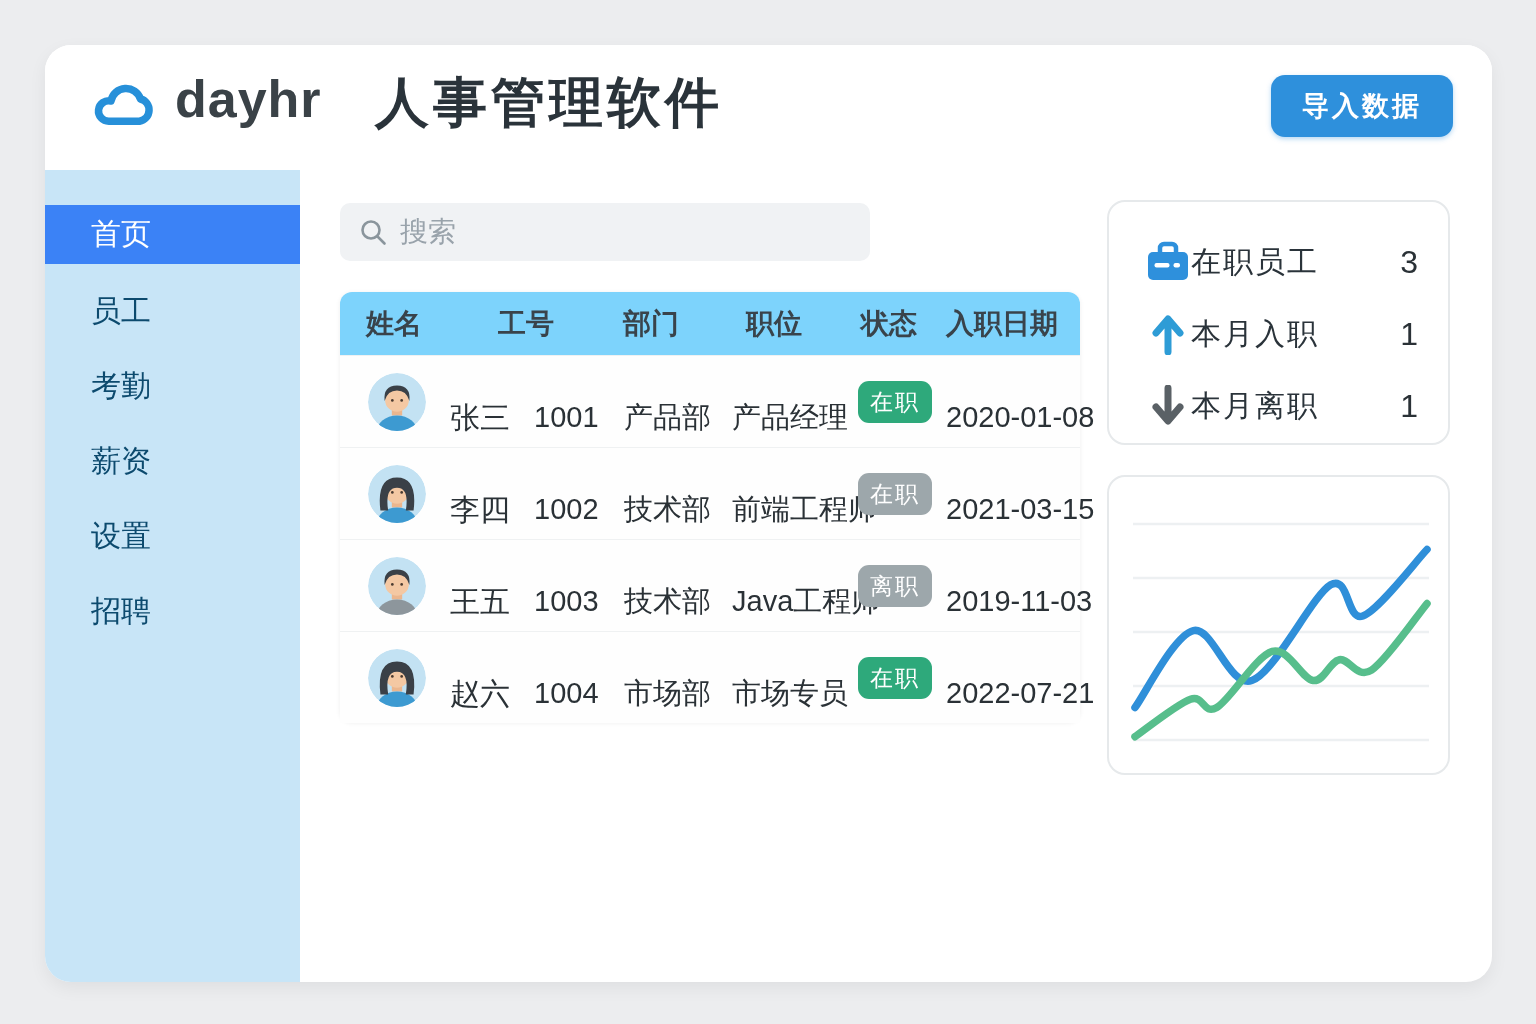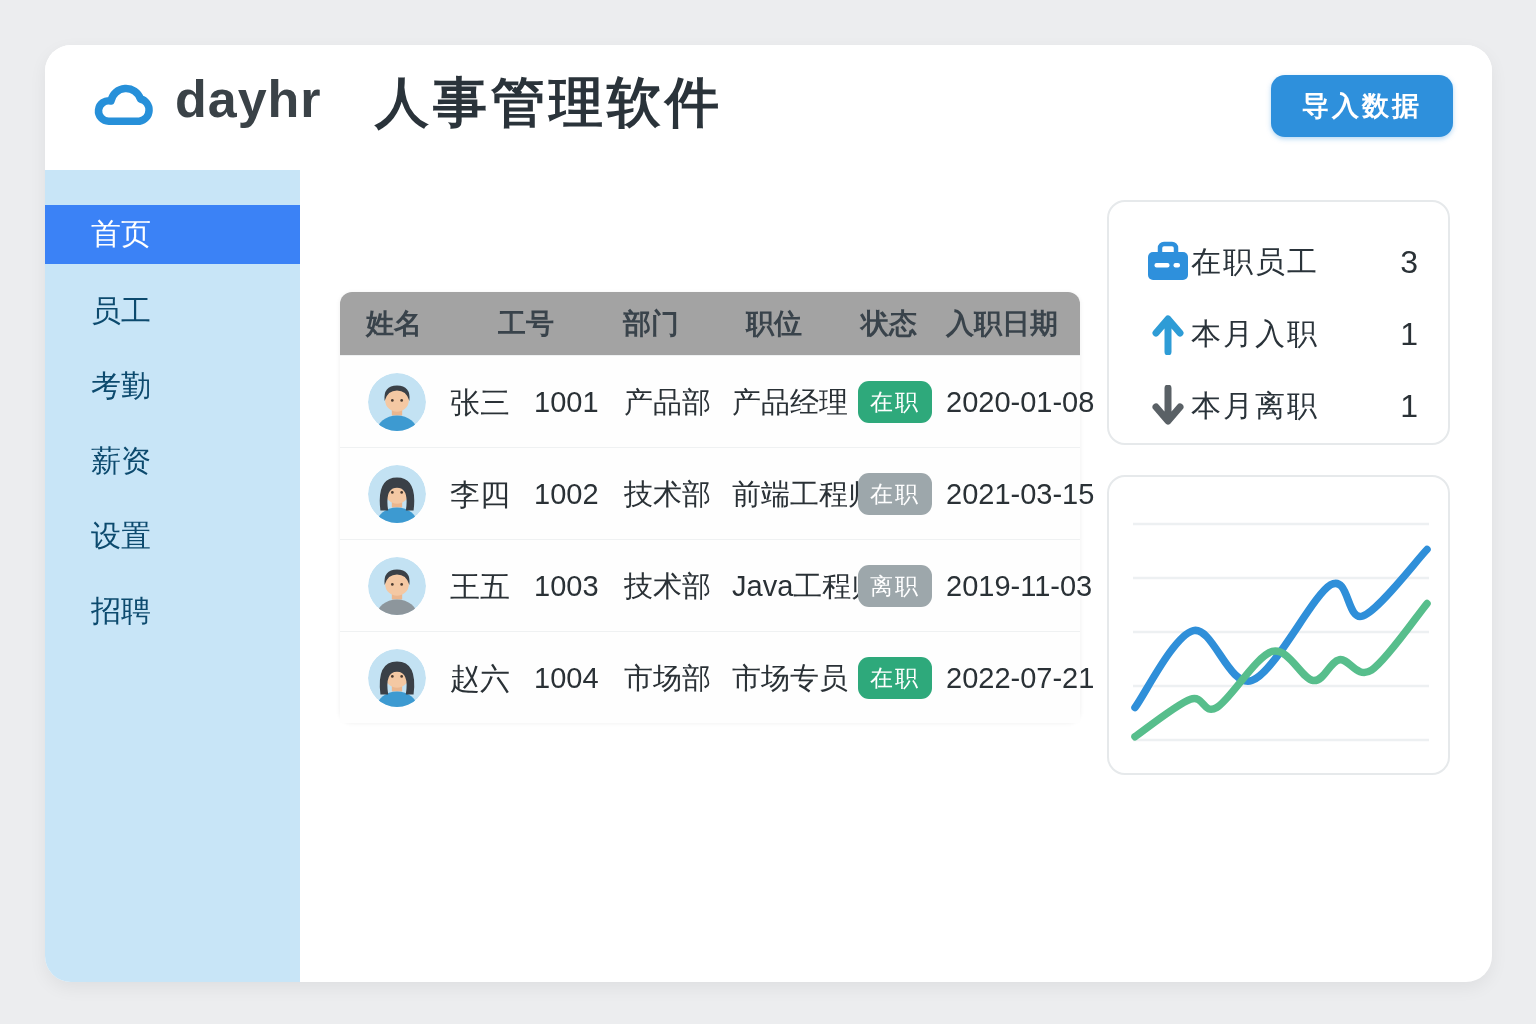--- a/index.html
+++ b/index.html
@@ -34,26 +34,26 @@
     background:#F0F2F4; border-radius:10px; }
   .search-box svg { position:absolute; left:18px; top:14px; }
   .search-input { position:absolute; left:60px; top:0; width:460px; height:58px;
     border:none; background:transparent; outline:none; font-size:28px; color:#2A333A;
     font-family:inherit; }
   .search-input::placeholder { color:#99A3AB; }
 
   
   .emp-table { position:absolute; left:295px; top:247px; width:740px; height:430px;
     border-radius:12px; background:#fff; box-shadow:0 1px 5px rgba(0,0,0,.07); }
-  .t-head { position:relative; height:63px; background:#a3a3a3; border-radius:12px 12px 0 0;text-align:right; }
+  .t-head { position:relative; height:63px; background:#7dd3fc; border-radius:12px 12px 0 0;text-align:right; }
   .t-head span { position:absolute; top:0; line-height:63px; font-size:28px; font-weight:600;
     color:#39434B; white-space:nowrap; }
   .t-row { position:relative; height:92px; border-top:1px solid #EFF1F2; background:#FEFEFE; cursor:pointer; }
   .t-row .avatar { position:absolute; left:28px; top:17px; width:58px; height:58px; }
-  .cell { position:absolute; top:1px; line-height:91px; font-size:29px; color:#2A3136; white-space:nowrap; }
+  .cell { position:absolute; top:16px; line-height:91px; font-size:29px; color:#2A3136; white-space:nowrap; }
   .c-name { left:110px; font-weight:500; font-size:30px; }
   .c-id   { left:194px; }
   .c-dept { left:284px; }
   .c-pos  { left:392px; }
   .c-date { left:606px; }
   .badge { position:absolute; left:518px; top:25px; height:42px; min-width:68px;
     border-radius:11px; color:#fff; font-size:23px; font-weight:500; letter-spacing:2px;
     display:flex; align-items:center; justify-content:center; padding:0 12px; }
 
   
@@ -85,20 +85,27 @@
 
   <div class="sidebar">
     <div class="side-item active">首页</div>
     <div class="side-item">员工</div>
     <div class="side-item">考勤</div>
     <div class="side-item">薪资</div>
     <div class="side-item">设置</div>
     <div class="side-item">招聘</div>
   </div>
 
+  <div class="search-box">
+    <svg width="30" height="30" viewBox="0 0 30 30">
+      <circle cx="13" cy="13" r="8.5" fill="none" stroke="#8A959C" stroke-width="2.6"></circle>
+      <line x1="19.5" y1="19.5" x2="26.5" y2="26.5" stroke="#8A959C" stroke-width="2.6" stroke-linecap="round"></line>
+    </svg>
+    <input class="search-input" type="text" placeholder="搜索" style="">
+  </div>
 
   <div class="emp-table">
     <div class="t-head">
       <span style="left:26px">姓名</span>
       <span style="left:158px">工号</span>
       <span style="left:283px">部门</span>
       <span style="left:406px">职位</span>
       <span style="left:521px">状态</span>
       <span style="left:606px">入职日期</span>
     </div>

